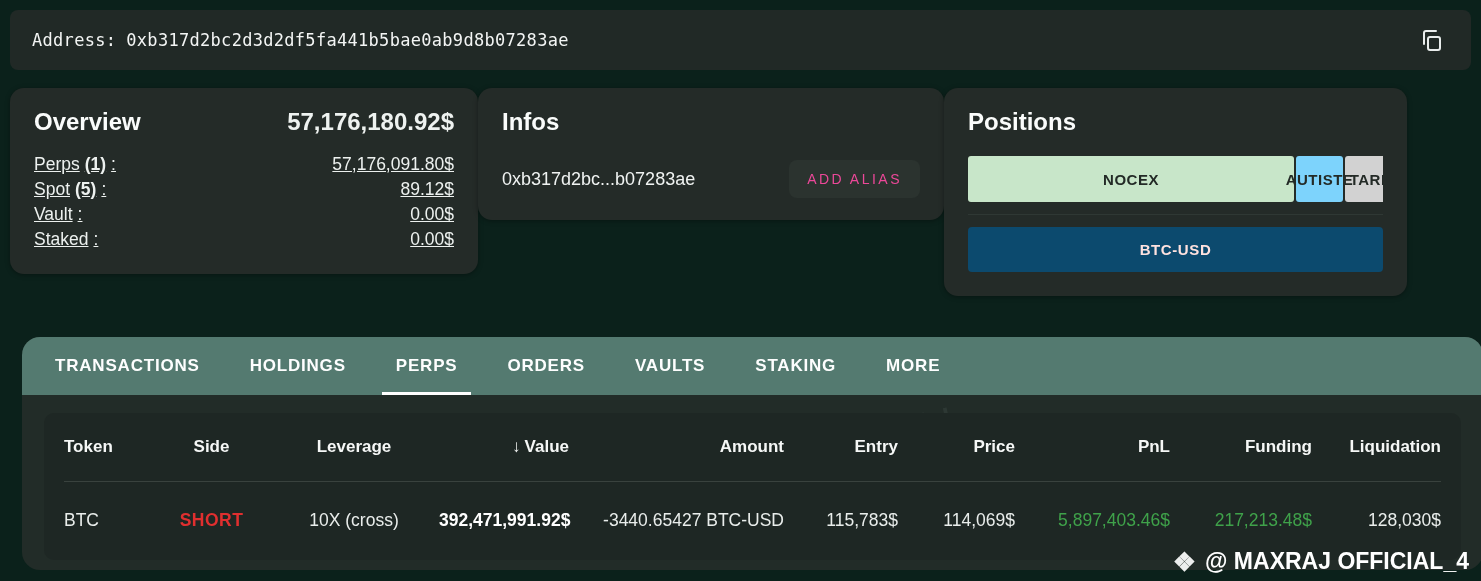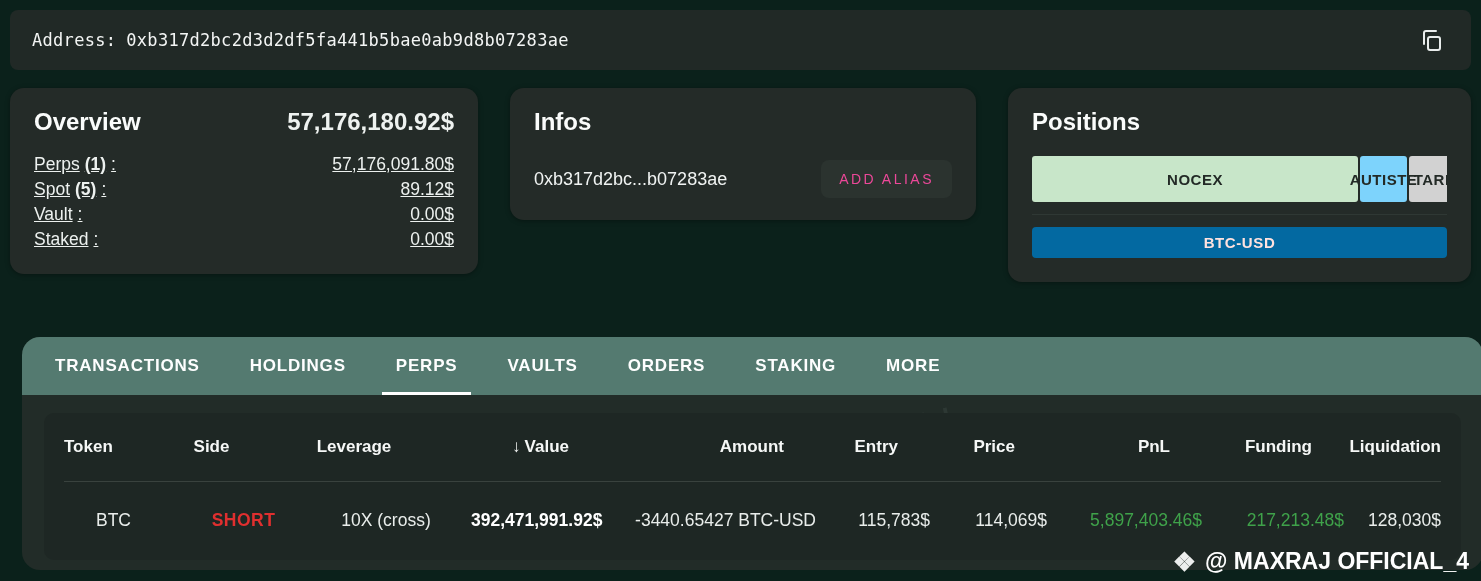--- a/index.html
+++ b/index.html
@@ -22,21 +22,21 @@
   }
   .address-bar .addr-text { white-space:nowrap; }
   .copy-btn {
     margin-left:auto; background:none; border:none; cursor:pointer;
     display:flex; align-items:center; justify-content:center; padding:6px;
   }
 
   
   .cards {
     position:absolute; left:10px; top:88px; right:10px;
-    display:flex; justify-content:space-between; align-items:flex-start;
+    display:flex; align-items:flex-start;
   }
   .card {
     background:#242b28; border-radius:14px;
     box-shadow:0 1px 5px rgba(0,0,0,.35);
     padding:20px 24px 22px;
   }
   .card-title { font-size:24px; font-weight:bold; color:#fafcfb; }
 
   .card.overview { width:468px; }
   .ov-head { display:flex; justify-content:space-between; align-items:baseline; }
@@ -63,22 +63,22 @@
   .chip {
     display:flex; align-items:center; justify-content:center;
     font-weight:bold; font-size:15px; letter-spacing:.5px; color:#232a26;
     border-radius:3px; cursor:pointer; white-space:nowrap;
   }
   .chip-0 { flex:1; background:#c8e6c9; margin-right:2px; }
   .chip-1 { width:47px; background:#7dd3fc; overflow:visible; position:relative; z-index:1; margin-right:2px; }
   .chip-2 { width:52px; background:#d2d2d2; margin-right:-14px; }
   .pos-divider { border-top:1px solid #2f3834; margin-top:12px; }
   .pair-btn {
-    margin-top:12px; width:100%; height:31px; border:none; border-radius:4px;
-    background:#0369a1; color:#ffe2df; font-weight:bold; font-size:15px;
+    margin-top:12px; width:100%; height:45px; border:none; border-radius:4px;
+    background:#0c4a6e; color:#ffe2df; font-weight:bold; font-size:15px;
     letter-spacing:.6px; cursor:pointer; font-family:"Liberation Sans",sans-serif;
   }
 
   
   .panel {
     position:absolute; left:22px; top:337px; width:1461px; height:233px;
     background:#222c28; border-radius:18px; overflow:hidden;
   }
   .tabbar {
     height:58px; background:#547a70; display:flex; align-items:stretch; padding:0 8px;
@@ -94,21 +94,21 @@
   .table-card {
     position:absolute; left:22px; right:22px; top:76px; bottom:10px;
     background:#1e2724; border-radius:10px; padding:0 20px; overflow:hidden;
   }
   .grid-row {
     display:grid;
     grid-template-columns:90px 115px 170px 130px 215px 114px 117px 155px 142px 1fr;
     align-items:center;
   }
   .thead { height:69px; font-weight:bold; font-size:17px; color:#f5f7f6; border-bottom:1px solid #39423e; }
-  .trow  { height:77px; font-size:17.5px; color:#e9edeb; cursor:pointer;margin-left:32px; }
+  .trow  { height:77px; font-size:17.5px; color:#e9edeb; cursor:pointer; }
   .al { text-align:left; }
   .ac { text-align:center; }
   .ar { text-align:right; }
   .sort-icon { font-weight:bold; margin-right:4px; }
   .cell-side { color:#e02f2f; font-weight:bold; letter-spacing:.5px; }
   .cell-value { font-weight:bold; color:#ffffff; }
   .cell-green { color:#3fa24a; }
 
   .watermark {
     position:absolute; left:492px; top:108px; transform:rotate(-12deg);
@@ -188,22 +188,22 @@
       <button class="pair-btn">BTC-USD</button>
     </div>
 
   </div>
 
   <div class="panel">
     <div class="tabbar">
       <div class="tab">TRANSACTIONS</div>
       <div class="tab">HOLDINGS</div>
       <div class="tab active">PERPS</div>
+      <div class="tab">ORDERS</div>
       <div class="tab">VAULTS</div>
-      <div class="tab">ORDERS</div>
       <div class="tab">STAKING</div>
       <div class="tab">MORE</div>
     </div>
 
     <div class="watermark">Powered by Hyperliquid</div>
 
     <div class="table-card">
       <div class="grid-row thead">
         <div class="al">Token</div>
         <div class="ac">Side</div>

